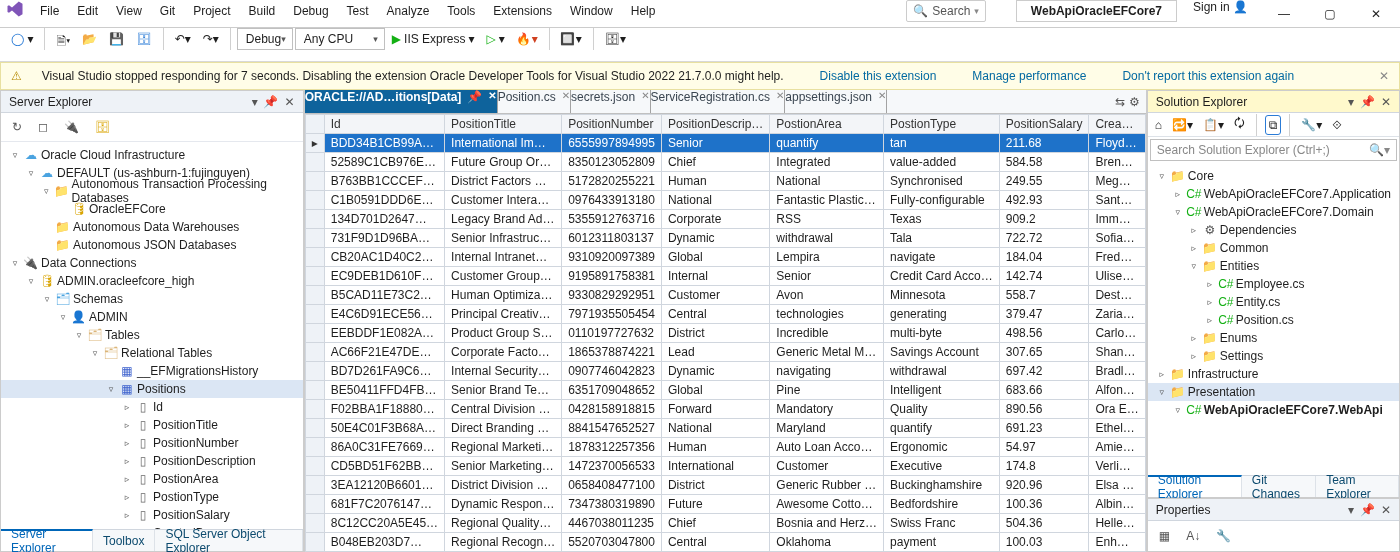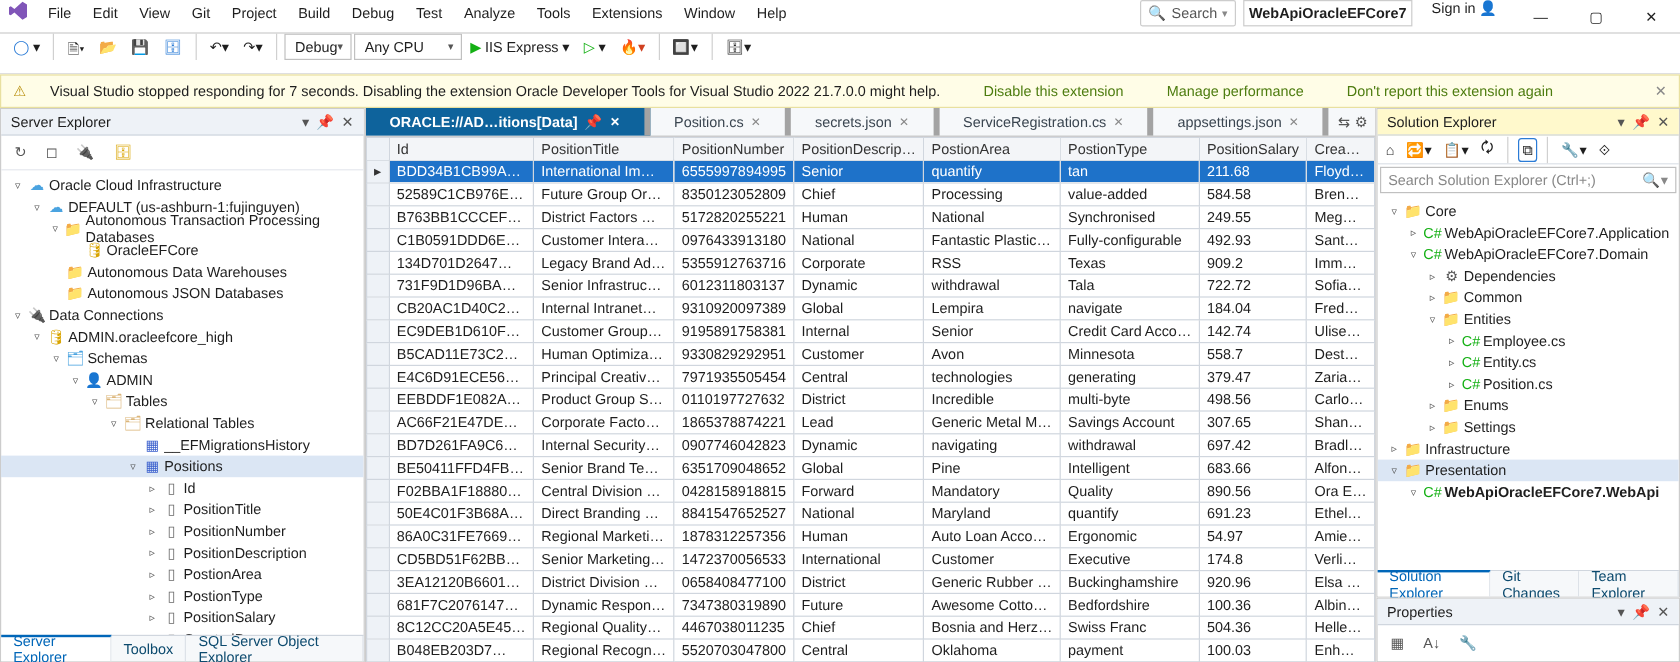--- a/index.html
+++ b/index.html
@@ -3,51 +3,51 @@
 <meta charset="utf-8">
 <style>
 * { margin:0; padding:0; box-sizing:border-box; font-family:"Segoe UI",Arial,sans-serif; font-size:12px; }
 body { background:#fff; color:#1e1e1e; width:1400px; height:552px; overflow:hidden; display:flex; flex-direction:column; }
 .row { display:flex; align-items:flex-start; }
 .menubar { height:28px; padding:0 4px; gap:2px; border-bottom:1px solid #ccc; }
 .vs-logo { width:18px; height:18px; margin:0 6px 0 2px; }
 .menu-item { padding:4px 8px; cursor:default; }
 .mb-right { margin-left:auto; gap:6px; }
 .search-box { display:flex; align-items:center; border:1px solid #ccc; height:22px; padding:0 6px; gap:4px; color:#555; border-radius:2px; }
-.proj-box { border:1px solid #ccc; height:22px; padding:0 4px; font-weight:600; display:flex; align-items:center; }
+.proj-box { border:1px solid #ccc; height:22px; padding:0 14px; font-weight:600; display:flex; align-items:center;margin-left:24px; }
 .signin { padding:0 10px; }
 .win-btn { width:40px; height:28px; display:flex; align-items:center; justify-content:center; }
 .toolbar { height:34px; border-bottom:1px solid #d8d8d8; padding:0 6px; gap:2px; }
 .tbtn { padding:4px 5px; border-radius:3px; display:flex; align-items:center; gap:3px; }
 .sep { width:1px; height:22px; background:#d0d0d0; margin:0 4px; }
 .combo { border:1px solid #c0c0c0; height:22px; padding:0 20px 0 8px; display:flex; align-items:center; position:relative; background:#fff; }
 .combo::after { content:"▾"; position:absolute; right:6px; color:#555; font-size:9px; }
 .play { color:#14b014; }
 .infobar { background:#fffde7; border:1px solid #e8e0a0; padding:6px 10px; gap:16px; font-size:12px; }
 .infobar .warn { color:#b58900; margin-right:4px; }
-.infobar a { color:#4d7c0f; cursor:pointer;padding-left:20px; }
+.infobar a { color:#0369a1; cursor:pointer;padding-left:20px; }
 .main { flex:1; display:flex; overflow:hidden; }
 .panel { display:flex; flex-direction:column; border:1px solid #ccc; background:#fff; }
 .panel-title { height:22px; padding:0 8px; display:flex; align-items:center; background:#eef2f7; border-bottom:1px solid #d0d6de; font-size:12px; }
 .panel-title.active { background:#fff9cc; }
 .pt-icons { margin-left:auto; display:flex; gap:6px; color:#555; }
 .tree { flex:1; overflow:auto; padding:4px 0; font-size:12px; }
 .node { display:flex; align-items:center; height:18px; padding-right:8px; cursor:default; gap:3px; }
 .node.sel { background:#dbe6f4; }
 .tw { display:inline-block; width:12px; text-align:center; color:#555; font-size:9px; }
 .ic { width:14px; height:14px; display:inline-flex; align-items:center; justify-content:center; }
 .yellow-db { color:#d9a400; }
 .gold-fold { color:#dcb67a; }
 .blue-plug { color:#2a7bd6; }
 .tbl { color:#3a5fcd; }
 .col-ic { color:#6a6a6a; }
 .left { width:410px; }
 .center { flex:1; display:flex; flex-direction:column; border-left:1px solid #ccc; }
 .tabs { height:24px; display:flex; align-items:stretch; background:#f6f8fa; border-bottom:1px solid #c0c0c0; }
-.tab { padding:0 20px; display:flex; align-items:center; gap:6px; border-right:5px solid #a3a3a3; color:#3a4550; font-size:12px; }
+.tab { padding:0 0; display:flex; align-items:flex-start; gap:6px; border-right:1px solid #a3a3a3; color:#3a4550; font-size:12px; }
 .tab.active { background:#0e639c; color:#fff; font-weight:600; }
 .tab.active .x { color:#fff; }
 .tab .x { color:#888; font-size:10px; }
 .tabs-r { margin-left:auto; display:flex; align-items:center; gap:4px; padding:0 6px; color:#555; }
 .grid-wrap { flex:1; overflow:auto; }
 table { border-collapse:collapse; width:100%; font-size:12px; }
 th,td { border:1px solid #d0d6de; padding:2px 6px; text-align:left; white-space:nowrap; overflow:hidden; text-overflow:ellipsis; height:17px; }
 th { background:#f3f5f8; font-weight:400; color:#333; position:sticky; top:0; }
 tr.sel td { background:#1e72c9; color:#fff; }
 .rowhead { width:20px; background:#eef2f7; }
@@ -319,21 +319,21 @@
               <td>tan</td>
               <td>211.68</td>
               <td>Floyd…</td>
             </tr>
             <tr class="">
               <td class="rowhead"></td>
               <td>52589C1CB976E…</td>
               <td>Future Group Or…</td>
               <td>8350123052809</td>
               <td>Chief</td>
-              <td>Processing</td>
+              <td>Integrated</td>
               <td>value-added</td>
               <td>584.58</td>
               <td>Bren…</td>
             </tr>
             <tr class="">
               <td class="rowhead"></td>
               <td>B763BB1CCCEF…</td>
               <td>District Factors …</td>
               <td>5172820255221</td>
               <td>Human</td>

